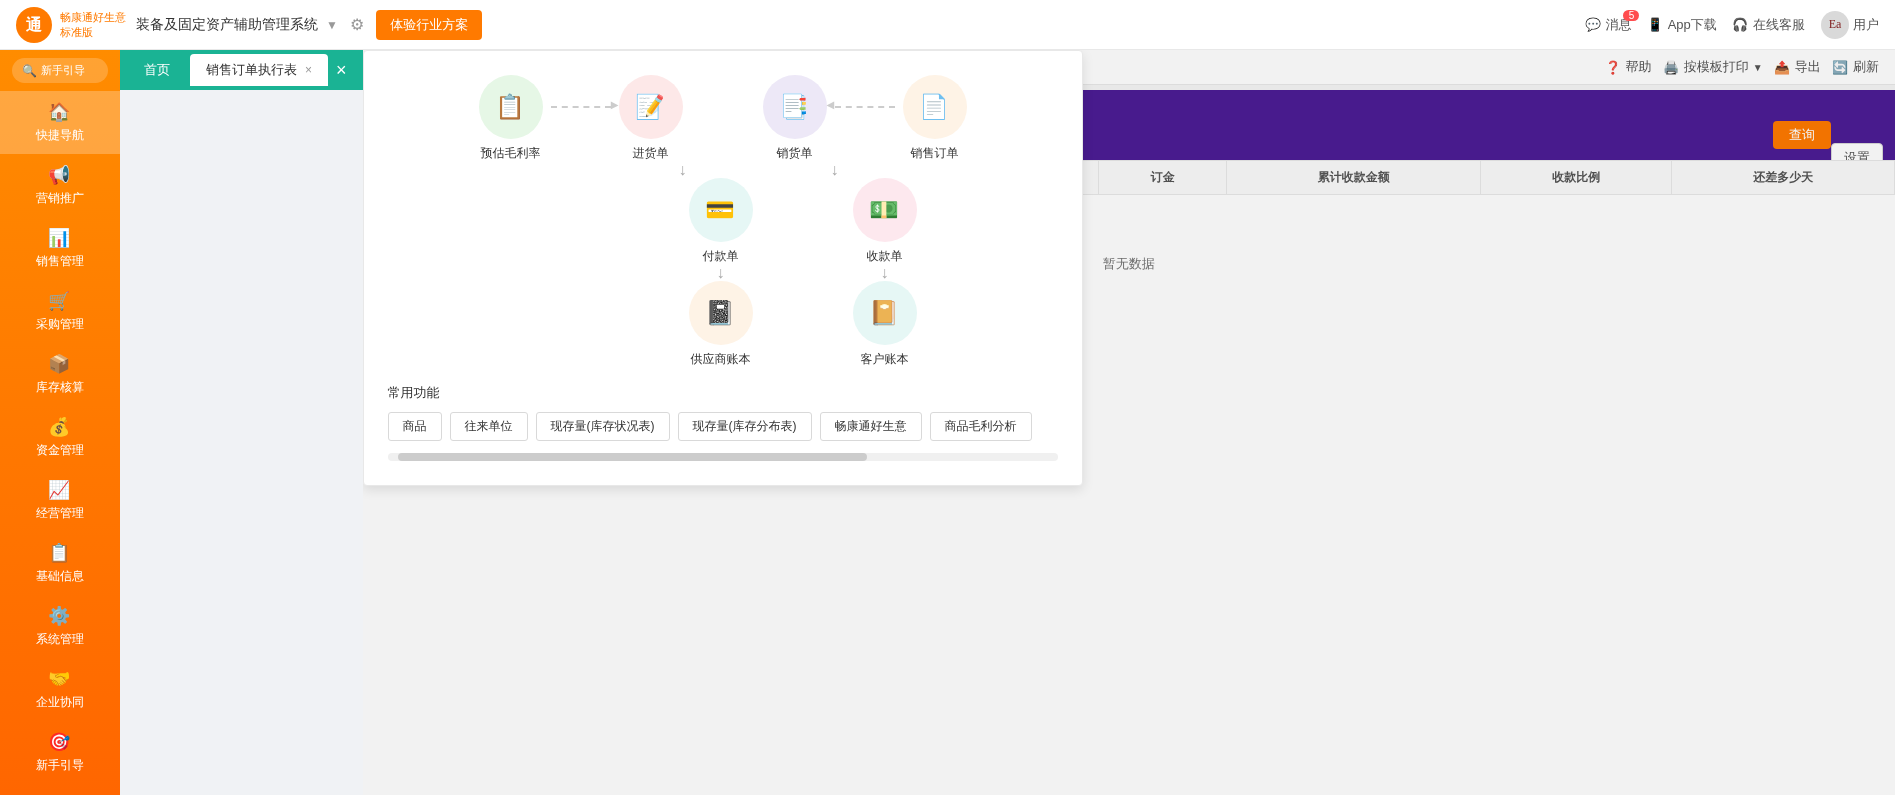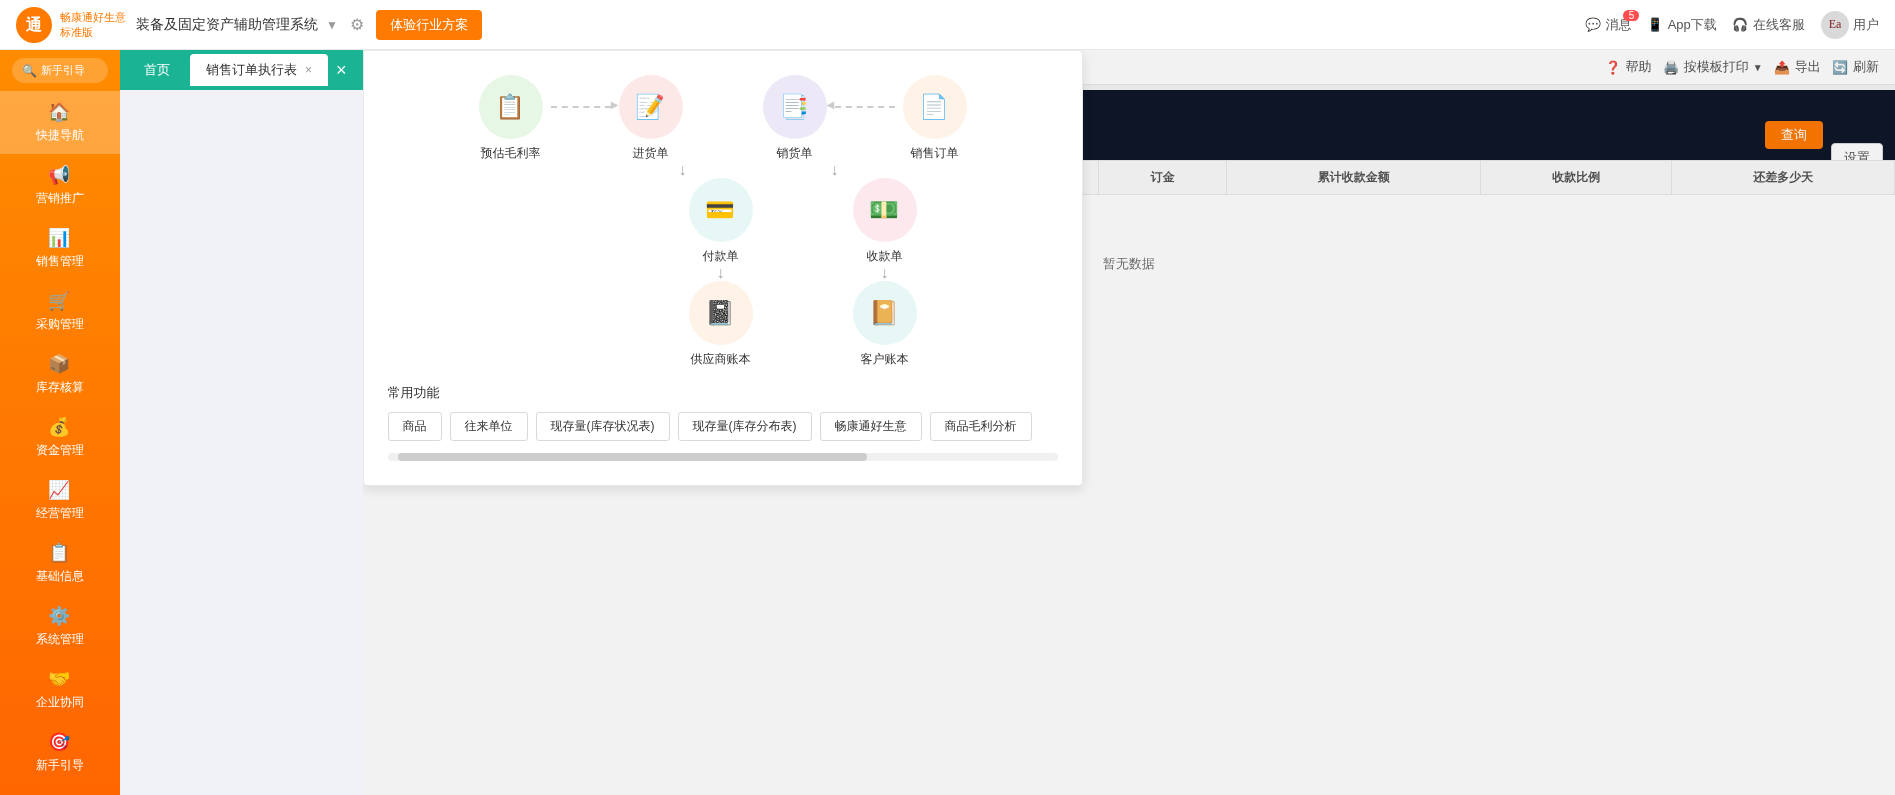--- a/index.html
+++ b/index.html
@@ -655,21 +655,21 @@
         <button class="toolbar-btn">
           <span>📤</span>
           <span>导出</span>
         </button>
         <button class="toolbar-btn">
           <span>🔄</span>
           <span>刷新</span>
         </button>
       </div>
 
-      <div style="position:absolute; top:40px; left:0; right:0; background:#0f172a; padding:6px 12px; display:flex; align-items:center; gap:8px; border-bottom:1px solid #e8e8e8; z-index:1;">
+      <div style="position:absolute; top:40px; left:0; right:0; background:#4c1d95; padding:6px 12px; display:flex; align-items:center; gap:0; border-bottom:1px solid #e8e8e8; z-index:1;">
         <input class="filter-input" type="text" placeholder="yyyy-mm-dd" style="">
         <span class="calendar-icon">📅</span>
         <select class="filter-select">
           <option>单据状态</option>
         </select>
         <span style="flex:1;"></span>
         <button class="query-btn">查询</button>
         <button class="setting-btn">设置</button>
       </div>
 

